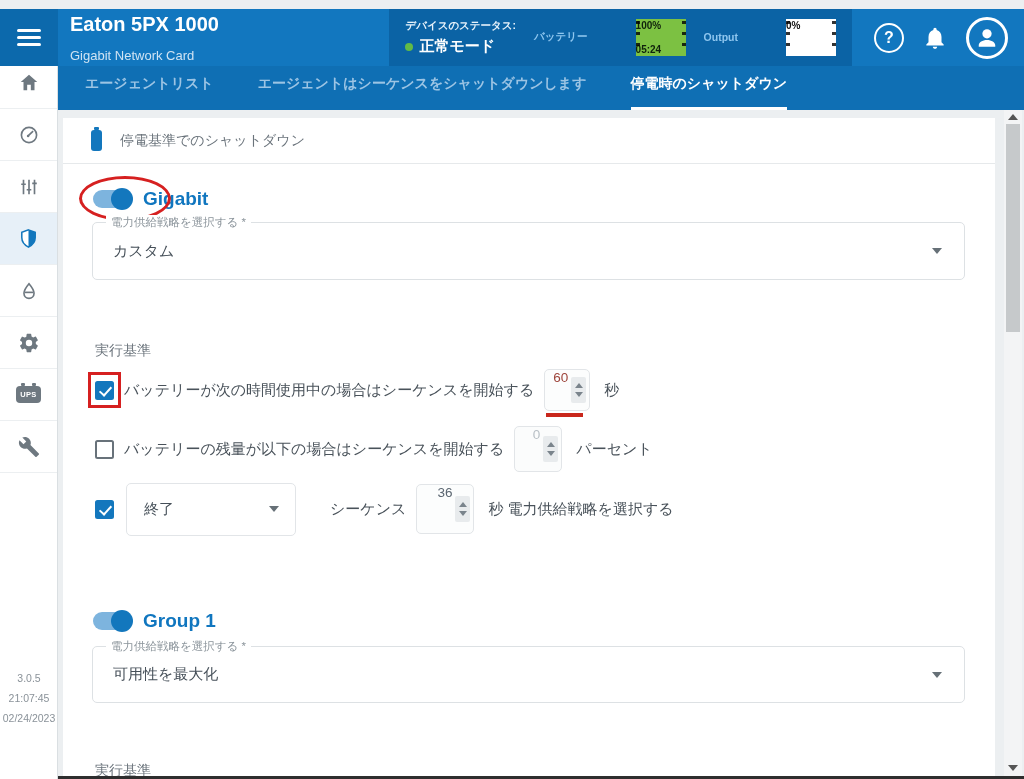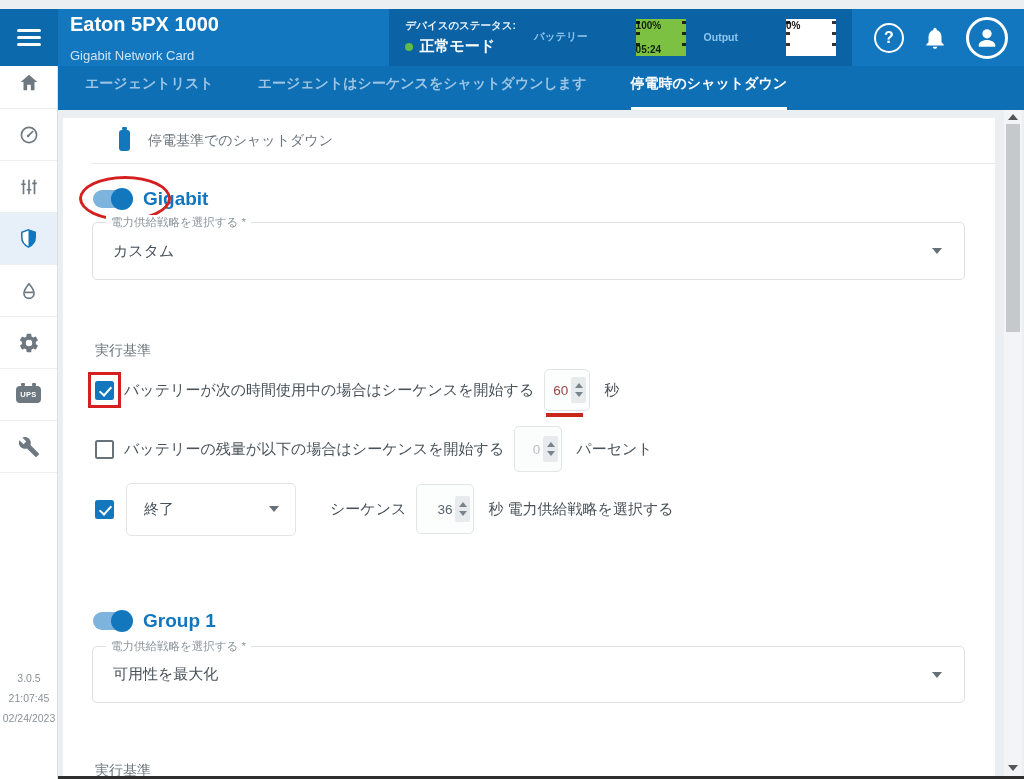--- a/index.html
+++ b/index.html
@@ -44,21 +44,21 @@
   .side-item.active { background:#e7f0f8; }
   .side-item svg { display:block; }
   .ups-badge { background:#6e7880; color:#fff; font-size:7.5px; font-weight:bold; border-radius:4px; padding:4px 4px; position:relative; letter-spacing:.3px; }
   .ups-badge::before,.ups-badge::after { content:""; position:absolute; top:-3px; width:4px; height:3px; background:#6e7880; border-radius:1px; }
   .ups-badge::before { left:5px; } .ups-badge::after { right:5px; }
   .version-block { position:absolute; left:0; top:612px; width:58px; text-align:center; color:#8a9299; font-size:10.5px; line-height:1.9; white-space:nowrap; }
 
   
   .content { position:absolute; left:58px; top:110px; width:966px; height:669px; background:#eceff1; }
   .card { position:absolute; left:5px; top:8px; width:932px; height:661px; background:#fff; overflow:hidden; }
-  .card-head { height:46px; border-bottom:1px solid #e6e9eb; display:flex; align-items:center; gap:18px; padding-left:28px;margin-left:28px; }
+  .card-head { height:46px; border-bottom:1px solid #e6e9eb; display:flex; align-items:center; gap:18px; padding-left:28px; }
   .battery-glyph { width:11px; height:21px; background:#1377bd; border-radius:3px; position:relative; }
   .battery-glyph::before { content:""; position:absolute; top:-3px; left:3px; width:5px; height:3px; background:#1377bd; border-radius:1px; }
   .section-title { color:#6a737b; font-size:14px; }
 
   .toggle-row { position:absolute; left:30px; display:flex; align-items:center; gap:12px; }
   .rel { position:relative; display:inline-flex; }
   .toggle { width:38px; height:18px; border-radius:9px; background:#7db4de; position:relative; cursor:pointer; }
   .toggle .knob { position:absolute; right:-2px; top:-2px; width:22px; height:22px; border-radius:50%; background:#1377bd; }
   .group-name { color:#1076bf; font-size:19px; font-weight:bold; }
 
@@ -67,21 +67,21 @@
   .sel-field .value { font-size:15px; color:#454f58; }
   .caret { width:0; height:0; border-left:5px solid transparent; border-right:5px solid transparent; border-top:6px solid #667077; position:absolute; right:22px; top:50%; transform:translateY(-50%); }
 
   .crit-heading { position:absolute; left:32px; color:#6a737b; font-size:14px; }
 
   .crit-row { position:absolute; left:32px; display:flex; align-items:center; }
   .checkbox { width:19px; height:19px; border:2px solid #68727a; border-radius:2.5px; background:#fff; position:relative; cursor:pointer; flex:0 0 19px; }
   .checkbox.checked { background:#1377bd; border-color:#1377bd; }
   .checkbox.checked::after { content:""; position:absolute; left:5px; top:1px; width:5px; height:10px; border-right:2.5px solid #fff; border-bottom:2.5px solid #fff; transform:rotate(42deg); }
   .row-label { font-size:15px; color:#49525a; margin:0 10px; }
-  .num { position:relative; height:42px; min-width:46px; border:1px solid #e2e5e8; border-radius:5px; background:#fcfdfd; display:flex; align-items:center; justify-content:flex-end; padding-right:21px; padding-left:8px; font-size:13.5px; color:#5a6570; cursor:text; }
+  .num { position:relative; height:42px; min-width:46px; border:1px solid #e2e5e8; border-radius:5px; background:#fcfdfd; display:flex; align-items:flex-start; justify-content:flex-end; padding-right:21px; padding-left:8px; font-size:13.5px; color:#5a6570; cursor:text; }
   .num .spin { position:absolute; right:3px; top:50%; transform:translateY(-50%); width:15px; height:26px; background:#e8ebed; border-radius:2px; display:flex; flex-direction:column; align-items:center; justify-content:center; gap:4px; cursor:pointer; }
   .num .spin i { display:block; width:0; height:0; border-left:4px solid transparent; border-right:4px solid transparent; }
   .num .spin .up { border-bottom:5px solid #7a848c; }
   .num .spin .dn { border-top:5px solid #7a848c; }
   .num.disabled { color:#b9c0c6; background:#fbfcfc; }
   .num.big { height:50px; min-width:58px; }
   .unit { font-size:15px; color:#49525a; margin-left:14px; }
   .mini-select { position:relative; width:170px; height:53px; border:1px solid #e2e5e8; border-radius:5px; background:#fff; display:flex; align-items:center; padding-left:17px; font-size:15px; color:#454f58; cursor:pointer; margin:0 14px 0 12px; }
   .mini-select .caret { right:16px; }
 

